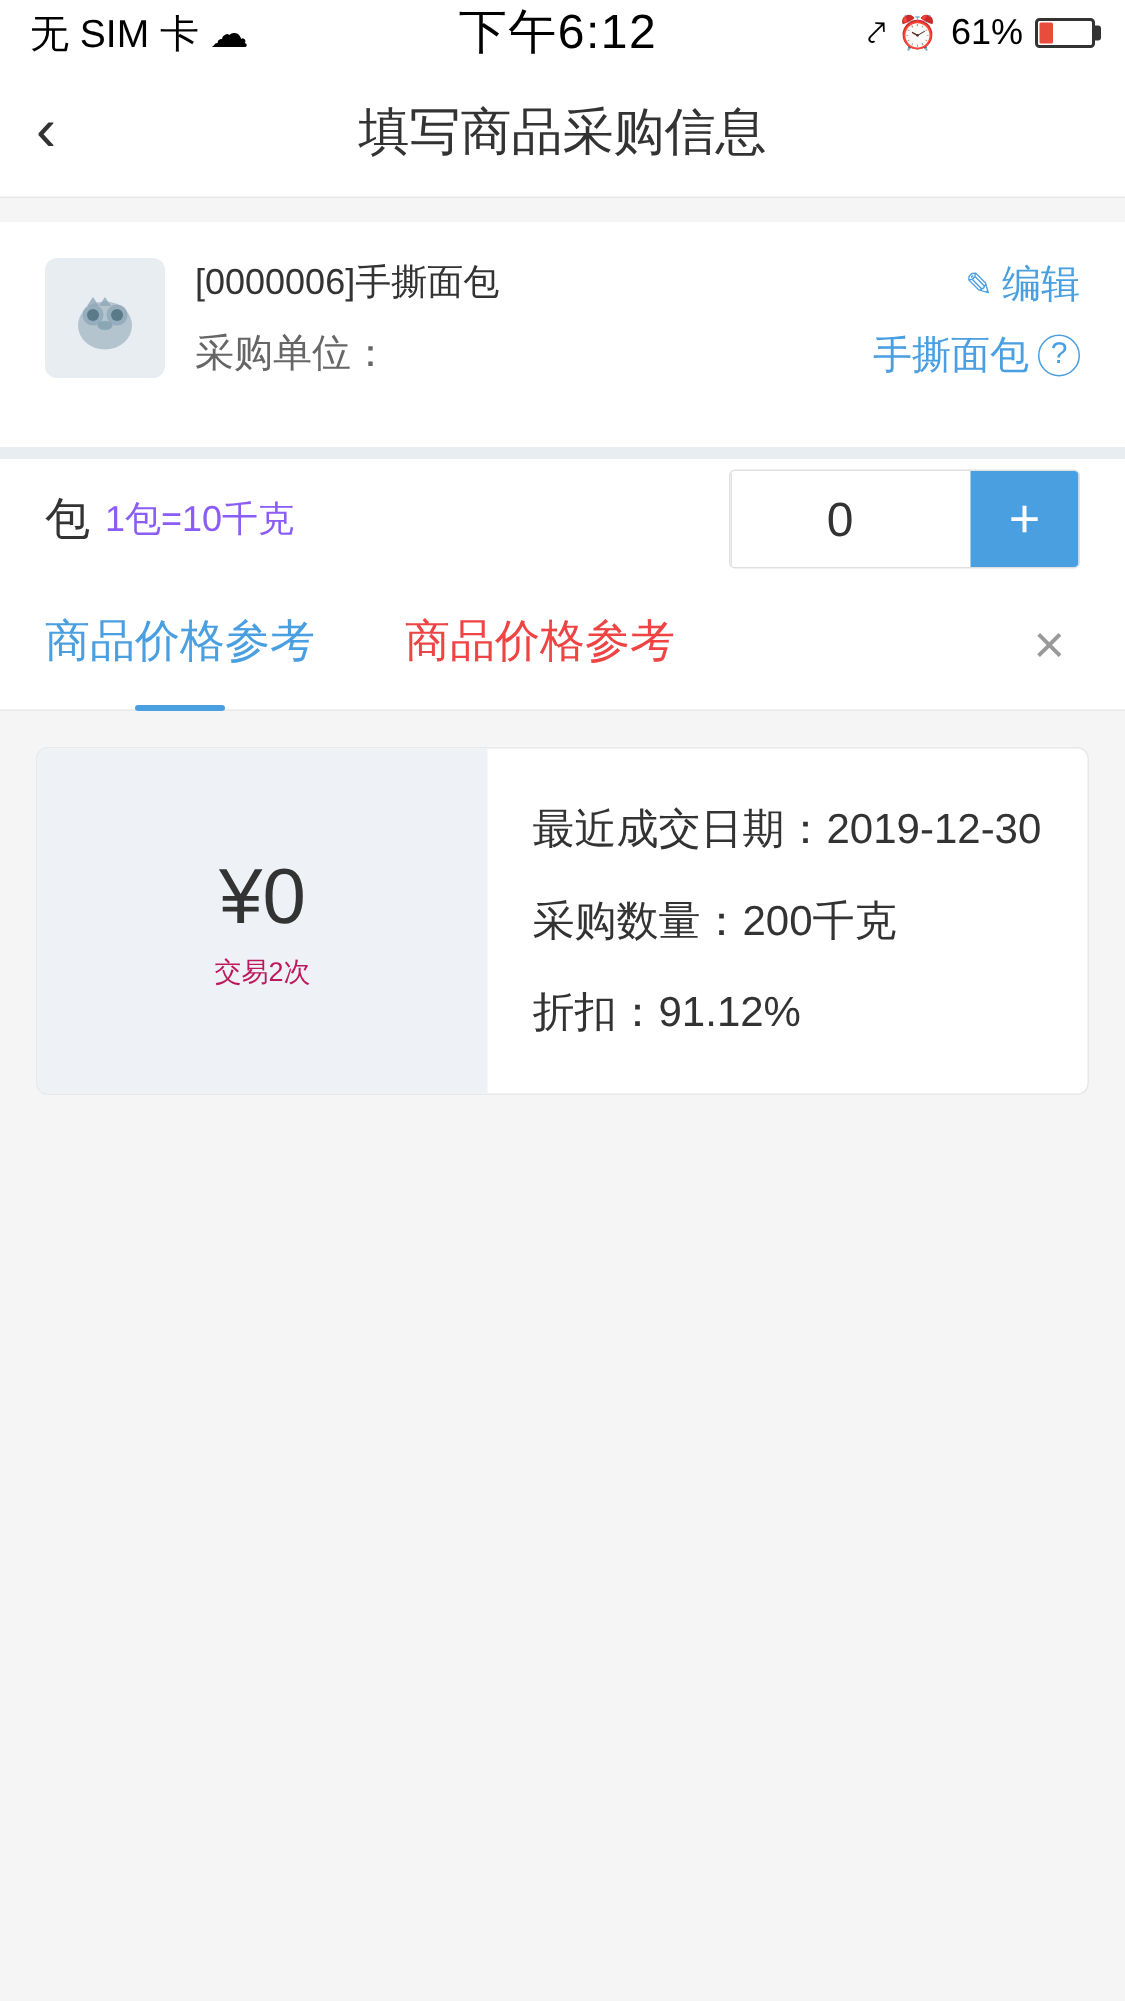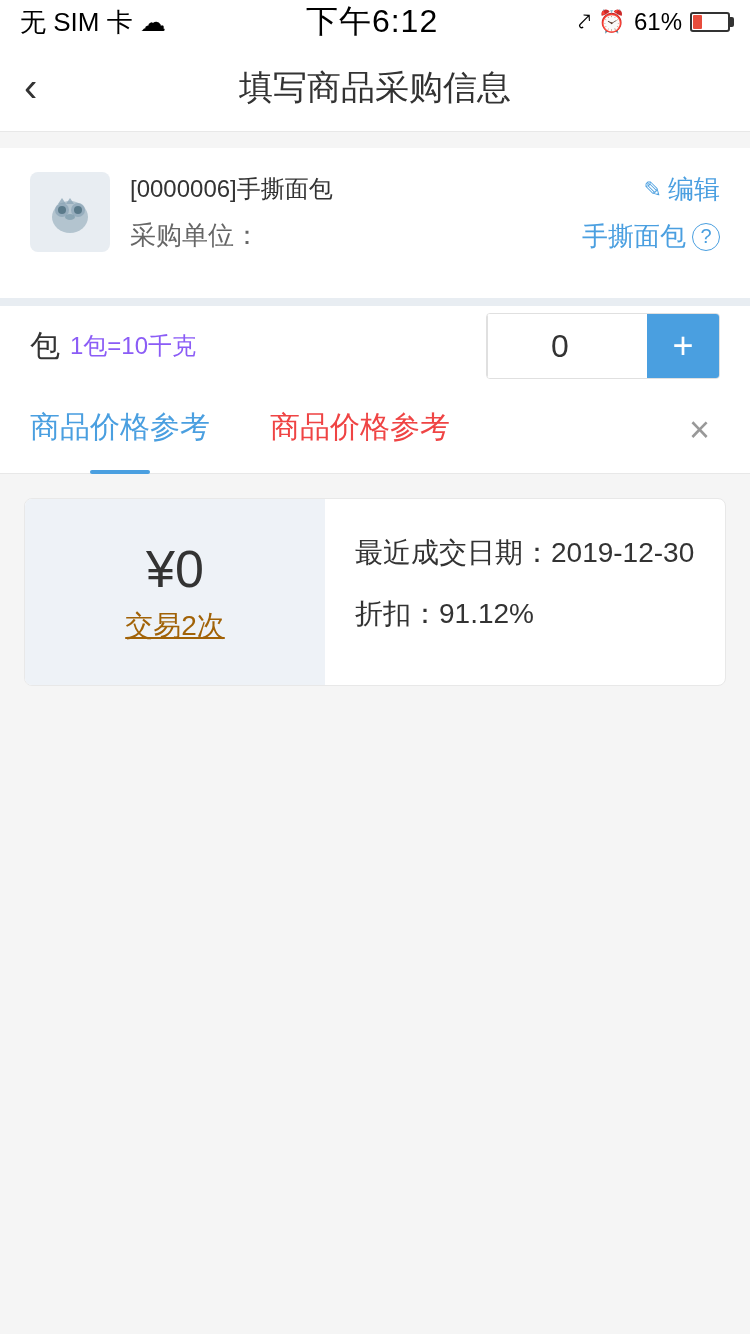--- a/index.html
+++ b/index.html
@@ -317,24 +317,23 @@
       align-items: center;
       justify-content: center;
       padding: 40px 20px;
     }
     .price-amount {
       font-size: 52px;
       color: #333;
       font-weight: 500;
     }
     .price-trades {
-      font-size: 28px;
-      color: #a16207;
+      font-size: 18px;
+      color: #be185d;
       margin-top: 8px;
-      text-decoration: underline;
     }
     .price-right {
       flex: 1;
       padding: 32px 30px;
       display: flex;
       flex-direction: column;
       gap: 16px;
       justify-content: flex-start;
     }
     .price-detail-row {
@@ -442,18 +441,21 @@
     <div class="price-card">
       <div class="price-left">
         <div class="price-amount">¥0</div>
         <div class="price-trades">交易2次</div>
       </div>
       <div class="price-right">
         <div class="price-detail-row">
           <span>最近成交日期：</span><span>2019-12-30</span>
         </div>
         <div class="price-detail-row">
+          <span>采购数量：</span><span>200千克</span>
+        </div>
+        <div class="price-detail-row">
           <span>折扣：</span><span>91.12%</span>
         </div>
       </div>
     </div>
   </div>
 </div>
 
 </body></html>

